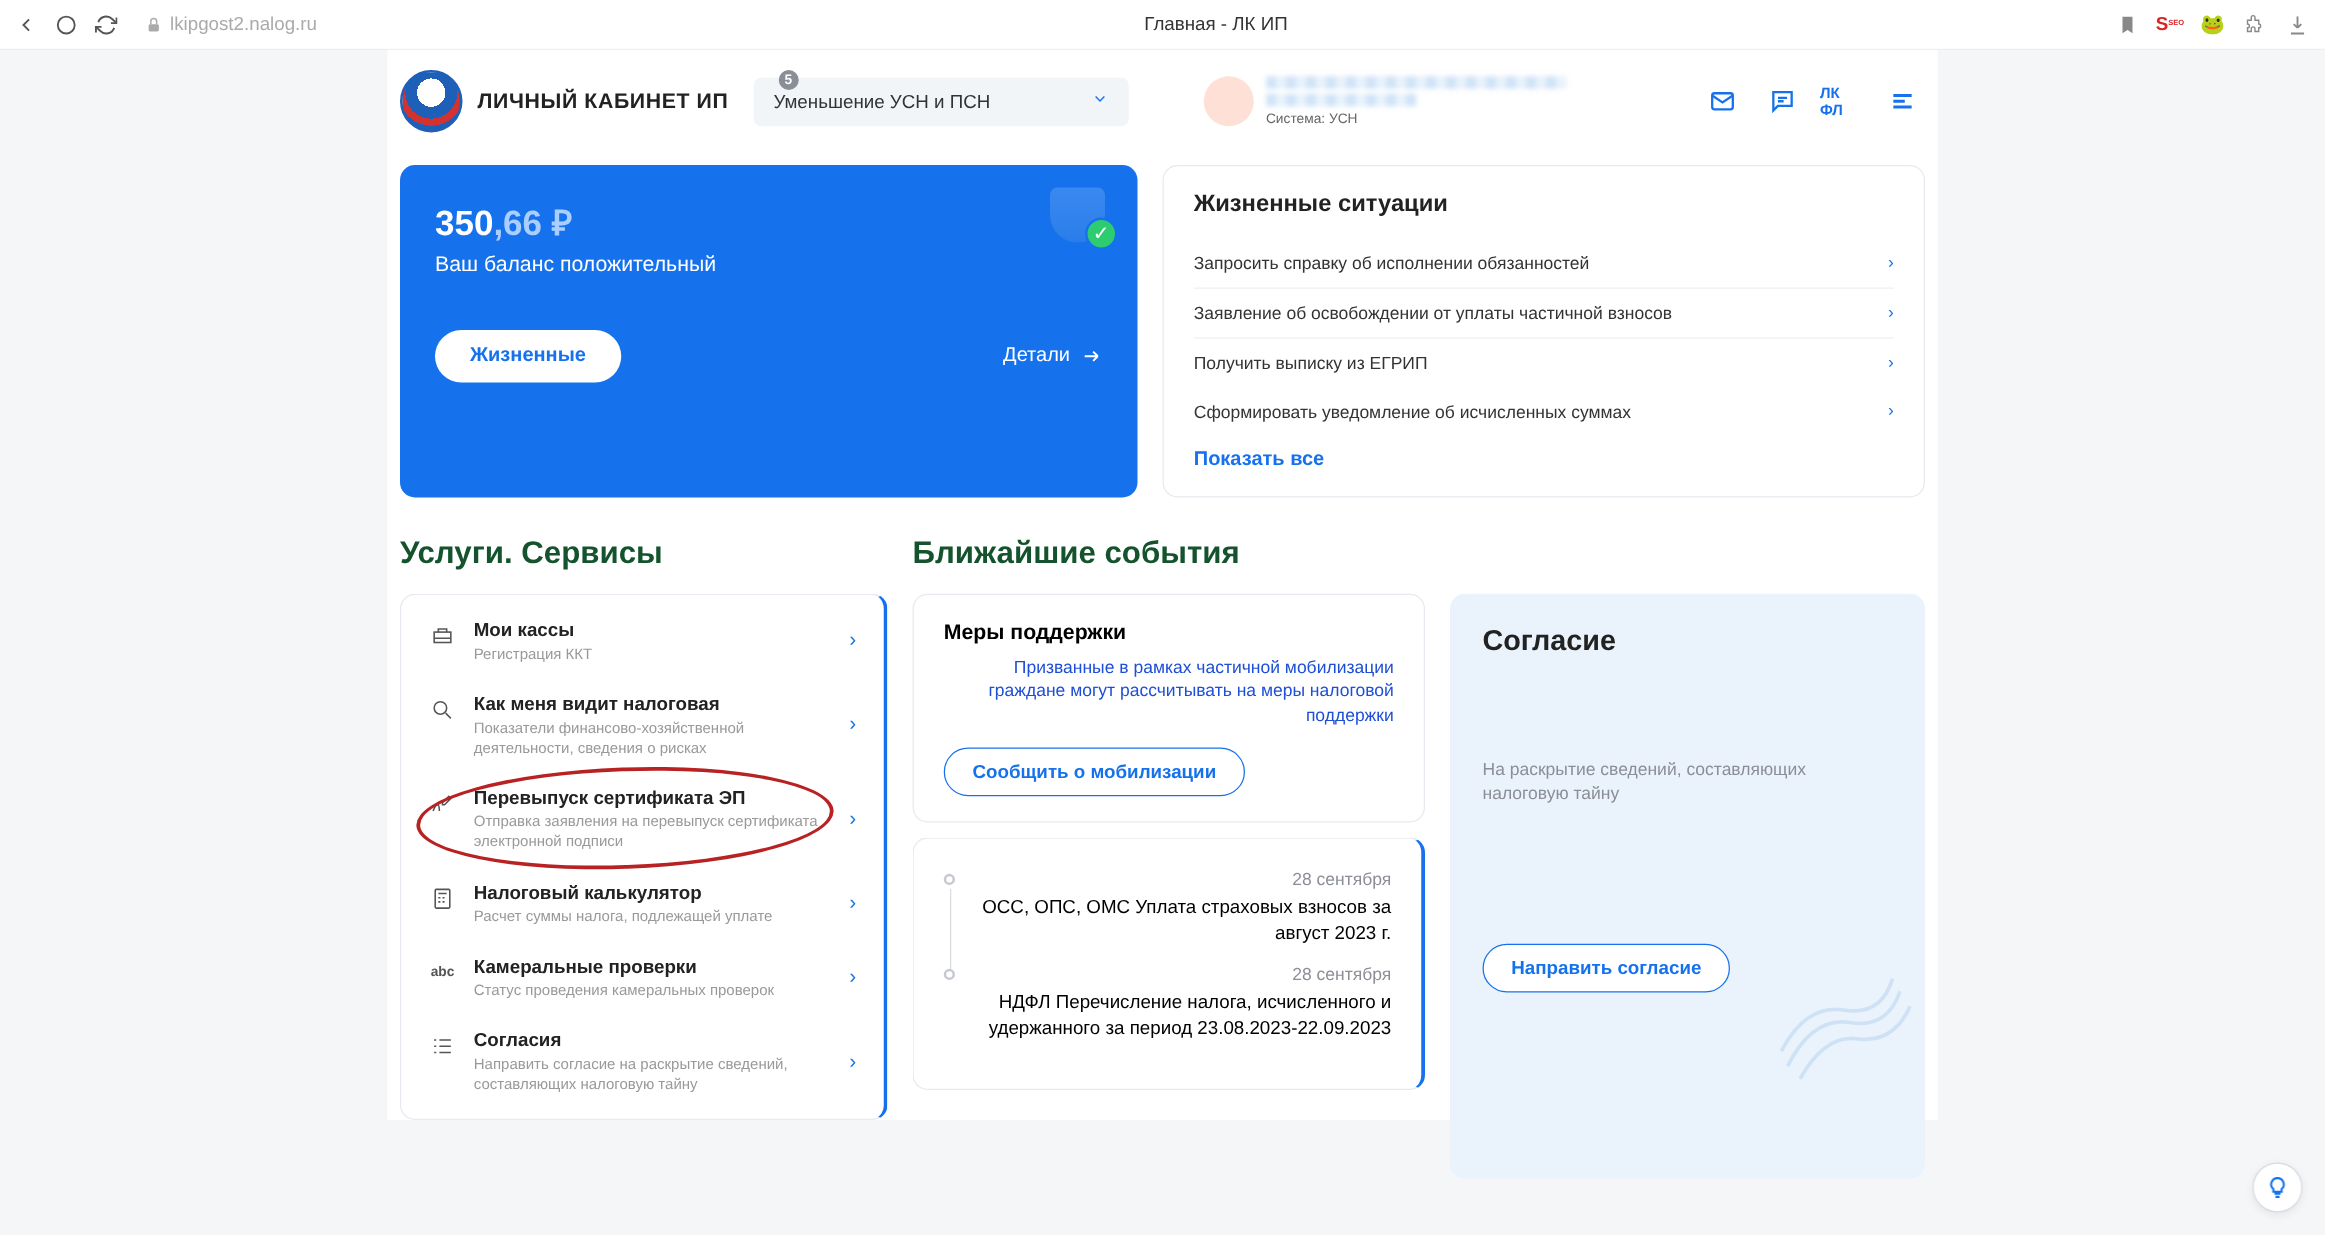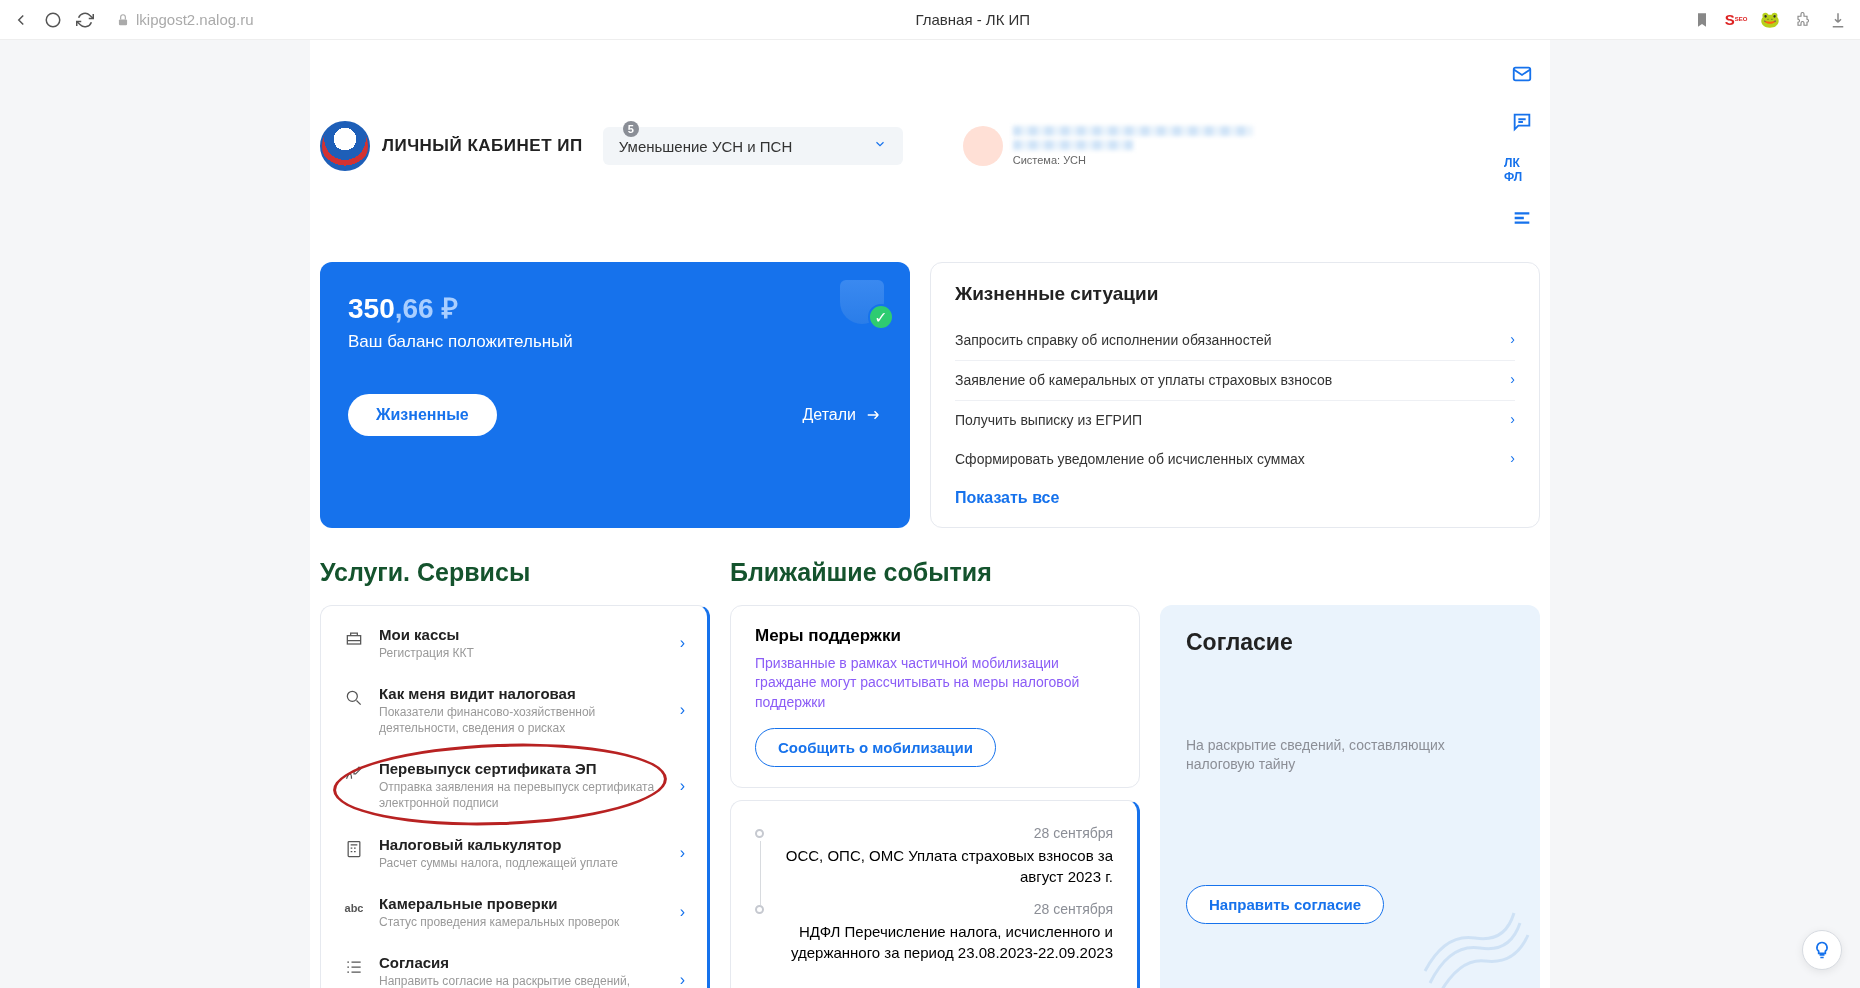--- a/index.html
+++ b/index.html
@@ -27,21 +27,21 @@
 .dropdown { flex: 0 0 300px; background: #f2f5f8; border-radius: 6px; padding: 10px 16px; position: relative; cursor: pointer; display: flex; align-items: center; justify-content: space-between; }
 .dropdown-badge { position: absolute; top: -6px; left: 20px; background: #8a8e96; color: #fff; font-size: 11px; width: 16px; height: 16px; border-radius: 50%; display: flex; align-items: center; justify-content: center; font-weight: bold; }
 .dropdown-text { color: #333; font-size: 15px; }
 .dropdown-chev { color: #1672ec; }
 .user-block { flex: 1; display: flex; align-items: center; gap: 10px; padding-left: 40px; }
 .user-avatar { width: 40px; height: 40px; border-radius: 50%; background: #ffe0d6; filter: blur(0.5px); }
 .user-info-box { display: flex; flex-direction: column; gap: 4px; }
 .user-blur-line { height: 10px; width: 240px; background: repeating-linear-gradient(90deg, #cfe3f7 0 8px, #e8f2fb 8px 16px); filter: blur(2px); }
 .user-blur-line.short { width: 120px; }
 .user-system { font-size: 11px; color: #666; }
-.header-icons { display: flex; gap: 12px; align-items: center; flex-direction: column; }
+.header-icons { display: flex; gap: 12px; align-items: center; }
 .hdr-icon { width: 36px; height: 36px; border-radius: 6px; display: flex; align-items: center; justify-content: center; color: #1672ec; cursor: pointer; }
 .hdr-text { font-size: 12px; font-weight: bold; color: #1672ec; }
 
 
 .row1 { display: flex; gap: 20px; margin-top: 10px; }
 .balance-card { flex: 0 0 590px; background: #1672ec; border-radius: 12px; padding: 26px 28px; color: #fff; position: relative; overflow: hidden; }
 .balance-amount { font-size: 28px; font-weight: bold; display: flex; align-items: baseline; gap: 0px; }
 .balance-int { color: #fff; }
 .balance-dec { color: #a9ceff; }
 .balance-rub { color: #a9ceff; margin-left: 8px; }
@@ -76,21 +76,21 @@
 .service-body { flex: 1; }
 .service-name { font-size: 15px; font-weight: bold; color: #222; }
 .service-desc { font-size: 12px; color: #999; margin-top: 2px; line-height: 1.35; }
 .service-chev { color: #1672ec; align-self: center; }
 .circled { position: relative; }
 .red-circle { position: absolute; top: -4px; left: 12px; right: 40px; bottom: -2px; border: 3px solid #b82222; border-radius: 50%; transform: rotate(-2deg); pointer-events: none; }
 
 
 .support-card { border: 1px solid #e6e9ef; border-radius: 12px; padding: 20px 24px; }
 .support-title { font-size: 17px; font-weight: bold; margin-bottom: 8px; }
-.support-text { font-size: 14px; color: #8b5cf6; line-height: 1.4; margin-bottom: 16px; }
+.support-text { font-size: 14px; color: #1d4ed8; line-height: 1.4; margin-bottom: 16px; text-align: right; }
 .btn-outline { border: 1.5px solid #1672ec; color: #1672ec; background: #fff; padding: 10px 22px; border-radius: 22px; font-size: 15px; font-weight: 600; cursor: pointer; }
 
 
 .timeline-card { border: 1px solid #e6e9ef; border-radius: 12px; padding: 24px 24px; margin-top: 12px; border-right: 3px solid #1672ec; text-align: right; }
 .timeline-item { position: relative; padding-left: 22px; padding-bottom: 14px; }
 .timeline-dot { position: absolute; left: 0; top: 4px; width: 9px; height: 9px; background: #fff; border: 2px solid #c6c9d0; border-radius: 50%; }
 .timeline-line { position: absolute; left: 5px; top: 16px; bottom: -4px; width: 1px; background: #d8dbdf; }
 .timeline-date { font-size: 14px; color: #8b8e96; margin-bottom: 4px; }
 .timeline-text { font-size: 15px; color: #000000; line-height: 1.4; }
 
@@ -224,21 +224,21 @@
       </div>
 
       <div class="situations-card">
         <div class="situations-title">Жизненные ситуации</div>
         <div class="situations-grid">
           <div class="situation-item">
               <span class="situation-text">Запросить справку об исполнении обязанностей</span>
               <span class="situation-chev">›</span>
             </div>
           <div class="situation-item">
-              <span class="situation-text">Заявление об камеральных от уплаты страховых взносов</span>
+              <span class="situation-text">Заявление об освобождении от уплаты частичной взносов</span>
               <span class="situation-chev">›</span>
             </div>
           <div class="situation-item">
               <span class="situation-text">Получить выписку из ЕГРИП</span>
               <span class="situation-chev">›</span>
             </div>
           <div class="situation-item">
               <span class="situation-text">Сформировать уведомление об исчисленных суммах</span>
               <span class="situation-chev">›</span>
             </div>

